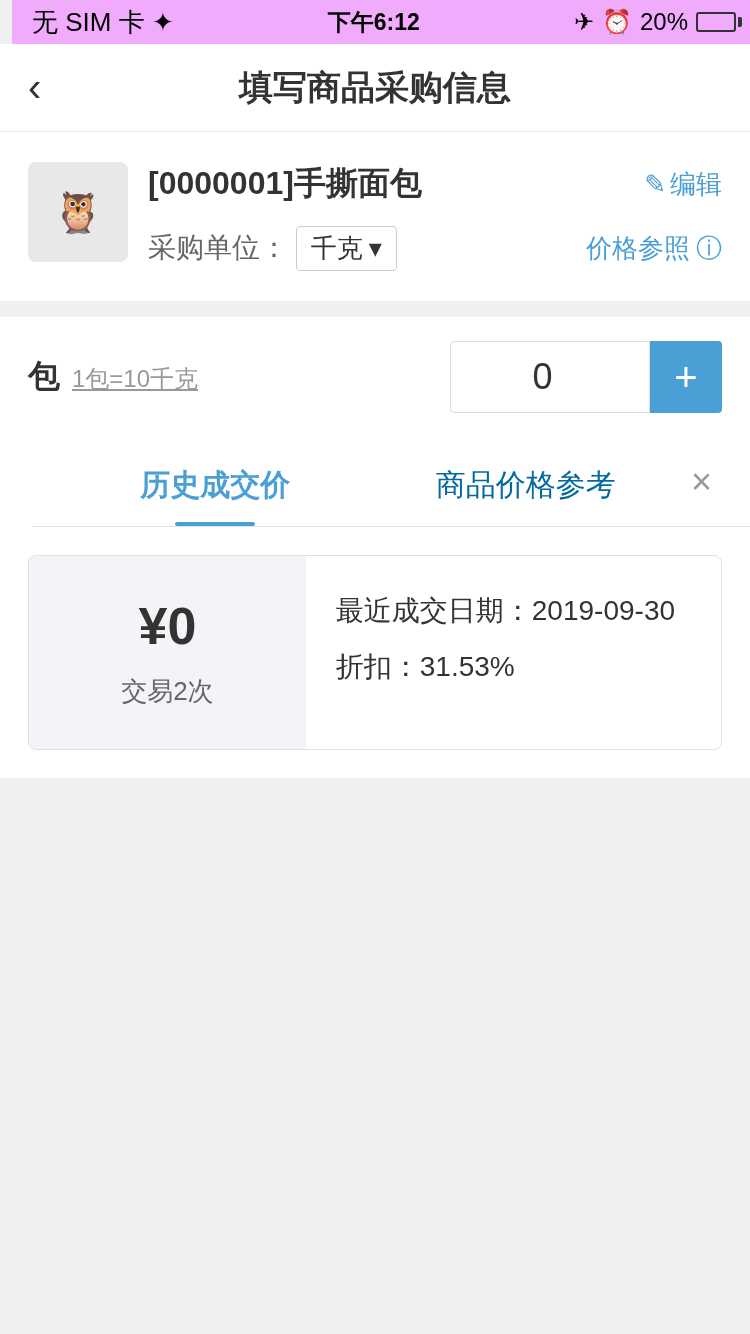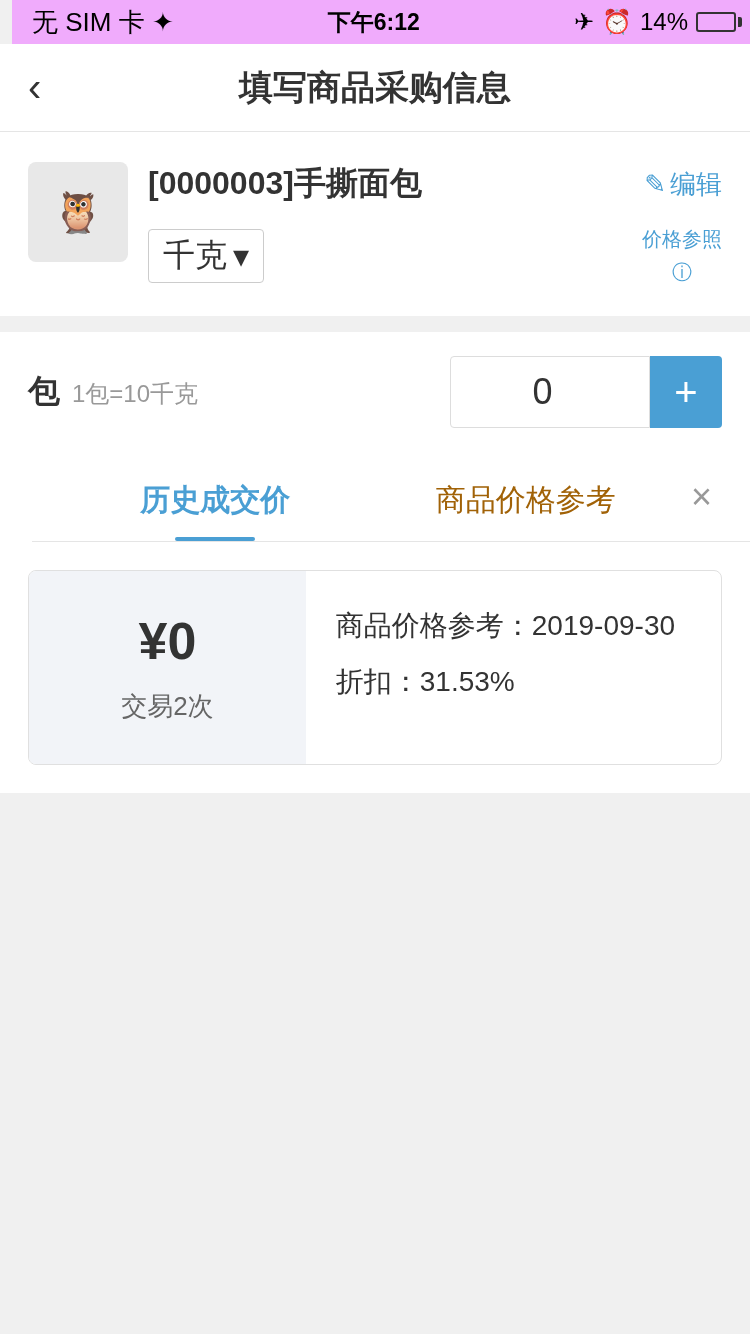--- a/index.html
+++ b/index.html
@@ -144,34 +144,33 @@
     .unit-label {
       font-size: 28px;
       color: #666;
     }
     .unit-select {
       display: inline-flex;
       align-items: center;
       border: 1px solid #ccc;
       border-radius: 4px;
       padding: 4px 14px;
-      font-size: 32px;
+      font-size: 26px;
       color: #333;
       background: #fff;
       gap: 6px;
       cursor: pointer;
     }
     .price-ref-btn {
-      font-size: 20px;
+      font-size: 26px;
       color: #4a9fd4;
       display: flex;
       align-items: center;
       gap: 6px;
       cursor: pointer;
-      flex-direction: column;
     }
 
     
     .divider-gray {
       height: 16px;
       background: #f0f0f0;
     }
 
     
     .quantity-row {
@@ -187,20 +186,21 @@
       gap: 12px;
     }
     .qty-unit {
       font-size: 32px;
       font-weight: 600;
       color: #333;
     }
     .qty-conversion {
       font-size: 24px;
       color: #999;
+      text-decoration: underline;
     }
     .quantity-input-group {
       display: flex;
       align-items: center;
       gap: 0;
     }
     .qty-input {
       width: 200px;
       height: 72px;
       border: 1px solid #ddd;
@@ -235,21 +235,21 @@
       border-bottom: 1px solid #e5e5e5;
       padding: 0 28px;
       position: relative;
       margin-left: 32px;
     }
     .tab-item {
       flex: 1;
       text-align: center;
       padding: 28px 0 20px;
       font-size: 30px;
-      color: #a16207;
+      color: #0369a1;
       cursor: pointer;
       position: relative;
     }
     .tab-item.active {
       color: #4a9fd4;
       font-weight: 600;
     }
     .tab-item.active::after {
       content: '';
       position: absolute;
@@ -319,21 +319,21 @@
 <body>
 
 <div class="status-bar">
   <div class="status-left">
     <span>无 SIM 卡 ✦</span>
   </div>
   <div class="status-center">下午6:12</div>
   <div class="status-right">
     <span>✈</span>
     <span>⏰</span>
-    <span>14%</span>
+    <span>20%</span>
     <span class="battery-icon">
       <span class="battery-body">
         <span class="battery-fill"></span>
       </span>
       <span class="battery-tip"></span>
     </span>
   </div>
 </div>
 
 <div class="nav-bar">
@@ -341,28 +341,29 @@
   <span class="nav-title">填写商品采购信息</span>
 </div>
 
 <div class="product-card">
   <div class="product-header">
     <div class="product-image">
       <span class="owl-icon">🦉</span>
     </div>
     <div class="product-info">
       <div class="product-name-row">
-        <span class="product-name">[0000003]手撕面包</span>
+        <span class="product-name">[0000001]手撕面包</span>
         <span class="edit-btn">
           <span>✎</span>
           <span>编辑</span>
         </span>
       </div>
       <div class="product-unit-row">
         <div>
+          <span class="unit-label">采购单位：</span>
           <span class="unit-select">
             <span>千克</span>
             <span>▾</span>
           </span>
         </div>
         <span class="price-ref-btn">
           <span>价格参照</span>
           <span>ⓘ</span>
         </span>
       </div>
@@ -393,21 +394,21 @@
   <div class="tab-content">
     <div class="price-card">
       <div class="price-left">
         <div class="price-amount">
           <span>¥</span><span>0</span>
         </div>
         <div class="price-transactions">交易2次</div>
       </div>
       <div class="price-right">
         <div class="price-detail-row">
-          <span>商品价格参考：</span><span>2019-09-30</span>
+          <span>最近成交日期：</span><span>2019-09-30</span>
         </div>
         <div class="price-detail-row">
           <span>折扣：</span><span>31.53%</span>
         </div>
       </div>
     </div>
   </div>
 </div>
 
 <div class="main-content"></div>

